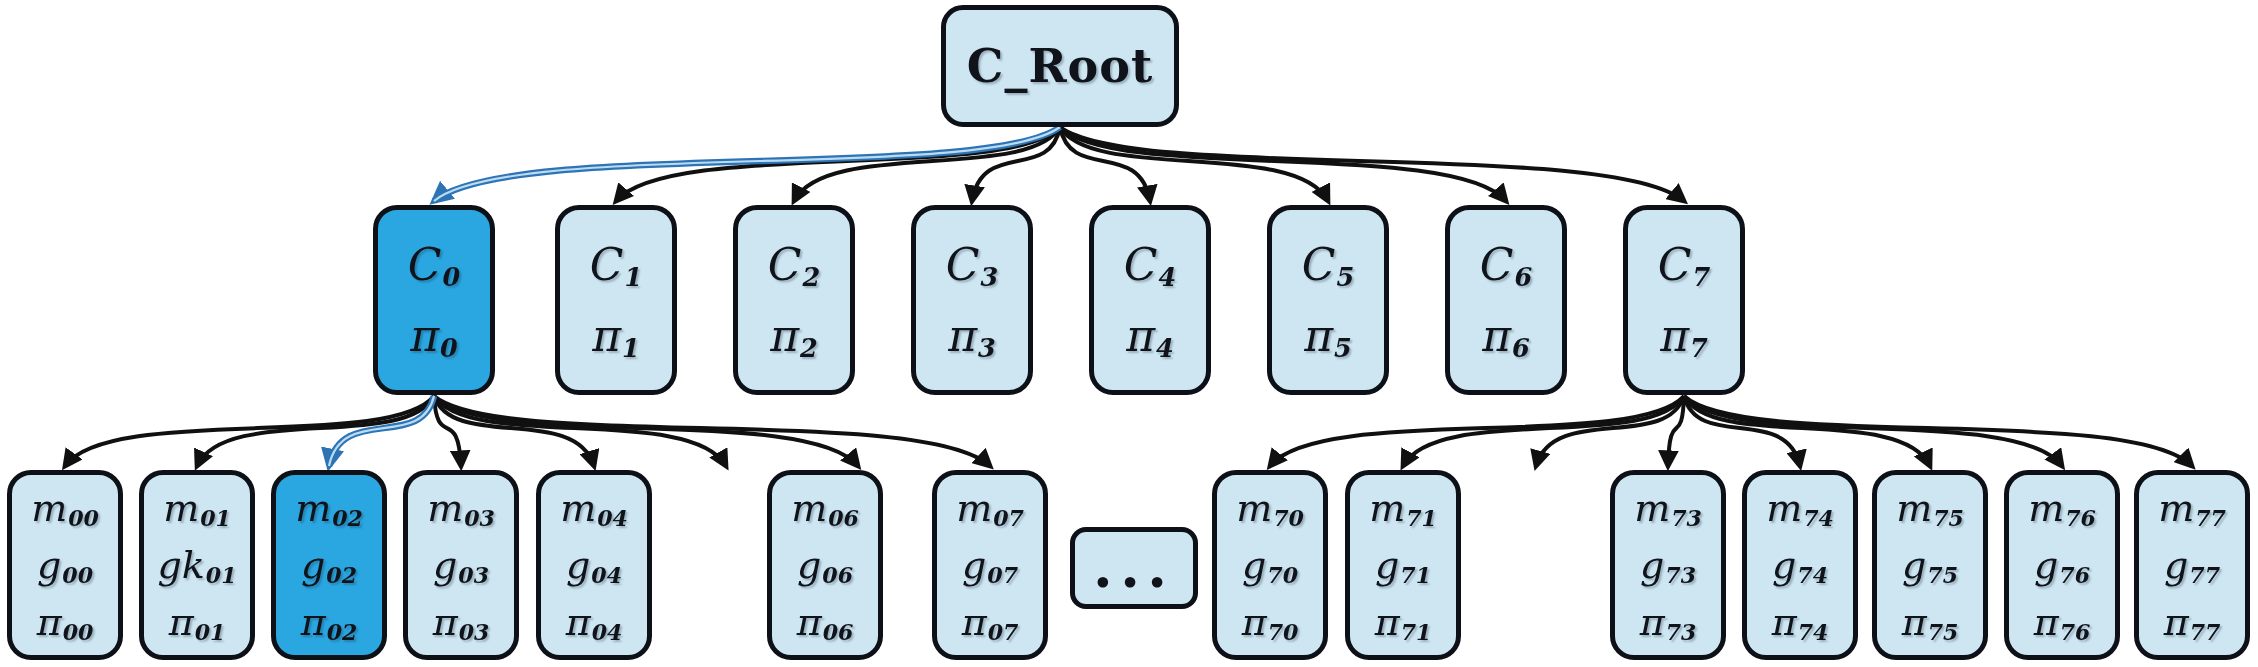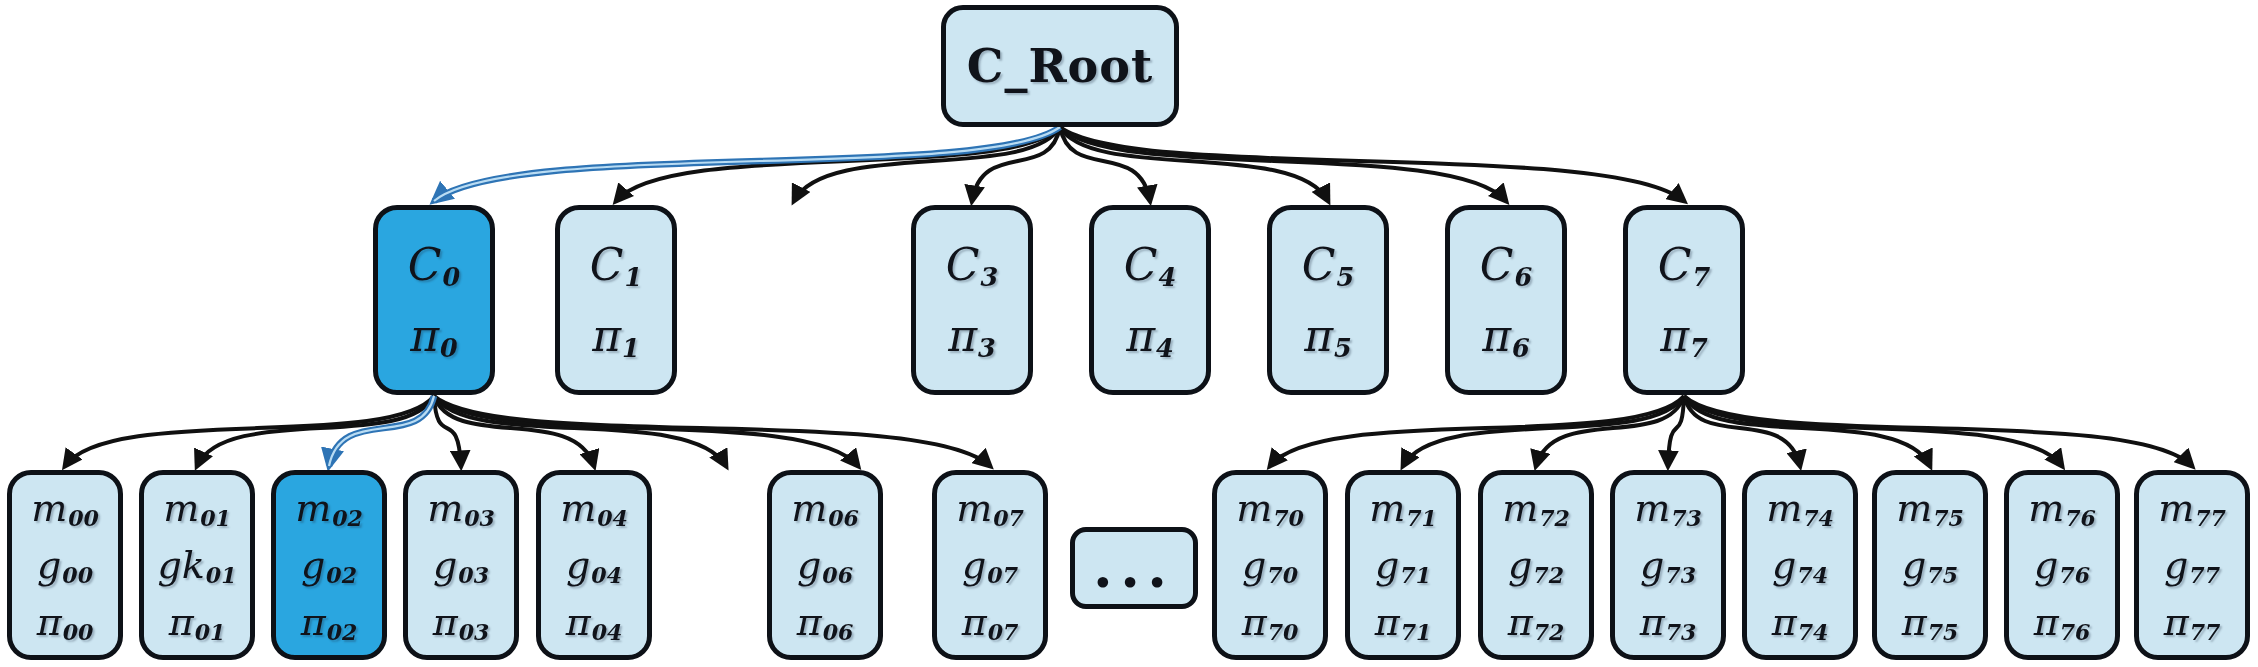--- a/index.html
+++ b/index.html
@@ -98,20 +98,24 @@
   </div>
 
   <div class="node lvl2 hl" style="left:373px">
     <div class="nline"><span>C</span><sub>0</sub></div>
     <div class="nline"><span>π</span><sub>0</sub></div>
   </div>
   <div class="node lvl2" style="left:555px">
     <div class="nline"><span>C</span><sub>1</sub></div>
     <div class="nline"><span>π</span><sub>1</sub></div>
   </div>
+  <div class="node lvl2" style="left:733px">
+    <div class="nline"><span>C</span><sub>2</sub></div>
+    <div class="nline"><span>π</span><sub>2</sub></div>
+  </div>
   <div class="node lvl2" style="left:911px">
     <div class="nline"><span>C</span><sub>3</sub></div>
     <div class="nline"><span>π</span><sub>3</sub></div>
   </div>
   <div class="node lvl2" style="left:1089px">
     <div class="nline"><span>C</span><sub>4</sub></div>
     <div class="nline"><span>π</span><sub>4</sub></div>
   </div>
   <div class="node lvl2" style="left:1267px">
     <div class="nline"><span>C</span><sub>5</sub></div>
@@ -169,25 +173,20 @@
   <div class="node leaf" style="left:1212px">
     <div class="nline"><span>m</span><sub>70</sub></div>
     <div class="nline"><span>g</span><sub>70</sub></div>
     <div class="nline"><span>π</span><sub>70</sub></div>
   </div>
   <div class="node leaf" style="left:1345px">
     <div class="nline"><span>m</span><sub>71</sub></div>
     <div class="nline"><span>g</span><sub>71</sub></div>
     <div class="nline"><span>π</span><sub>71</sub></div>
   </div>
-  <div class="node leaf" style="left:1478px">
-    <div class="nline"><span>m</span><sub>72</sub></div>
-    <div class="nline"><span>g</span><sub>72</sub></div>
-    <div class="nline"><span>π</span><sub>72</sub></div>
-  </div>
   <div class="node leaf" style="left:1610px">
     <div class="nline"><span>m</span><sub>73</sub></div>
     <div class="nline"><span>g</span><sub>73</sub></div>
     <div class="nline"><span>π</span><sub>73</sub></div>
   </div>
   <div class="node leaf" style="left:1742px">
     <div class="nline"><span>m</span><sub>74</sub></div>
     <div class="nline"><span>g</span><sub>74</sub></div>
     <div class="nline"><span>π</span><sub>74</sub></div>
   </div>

